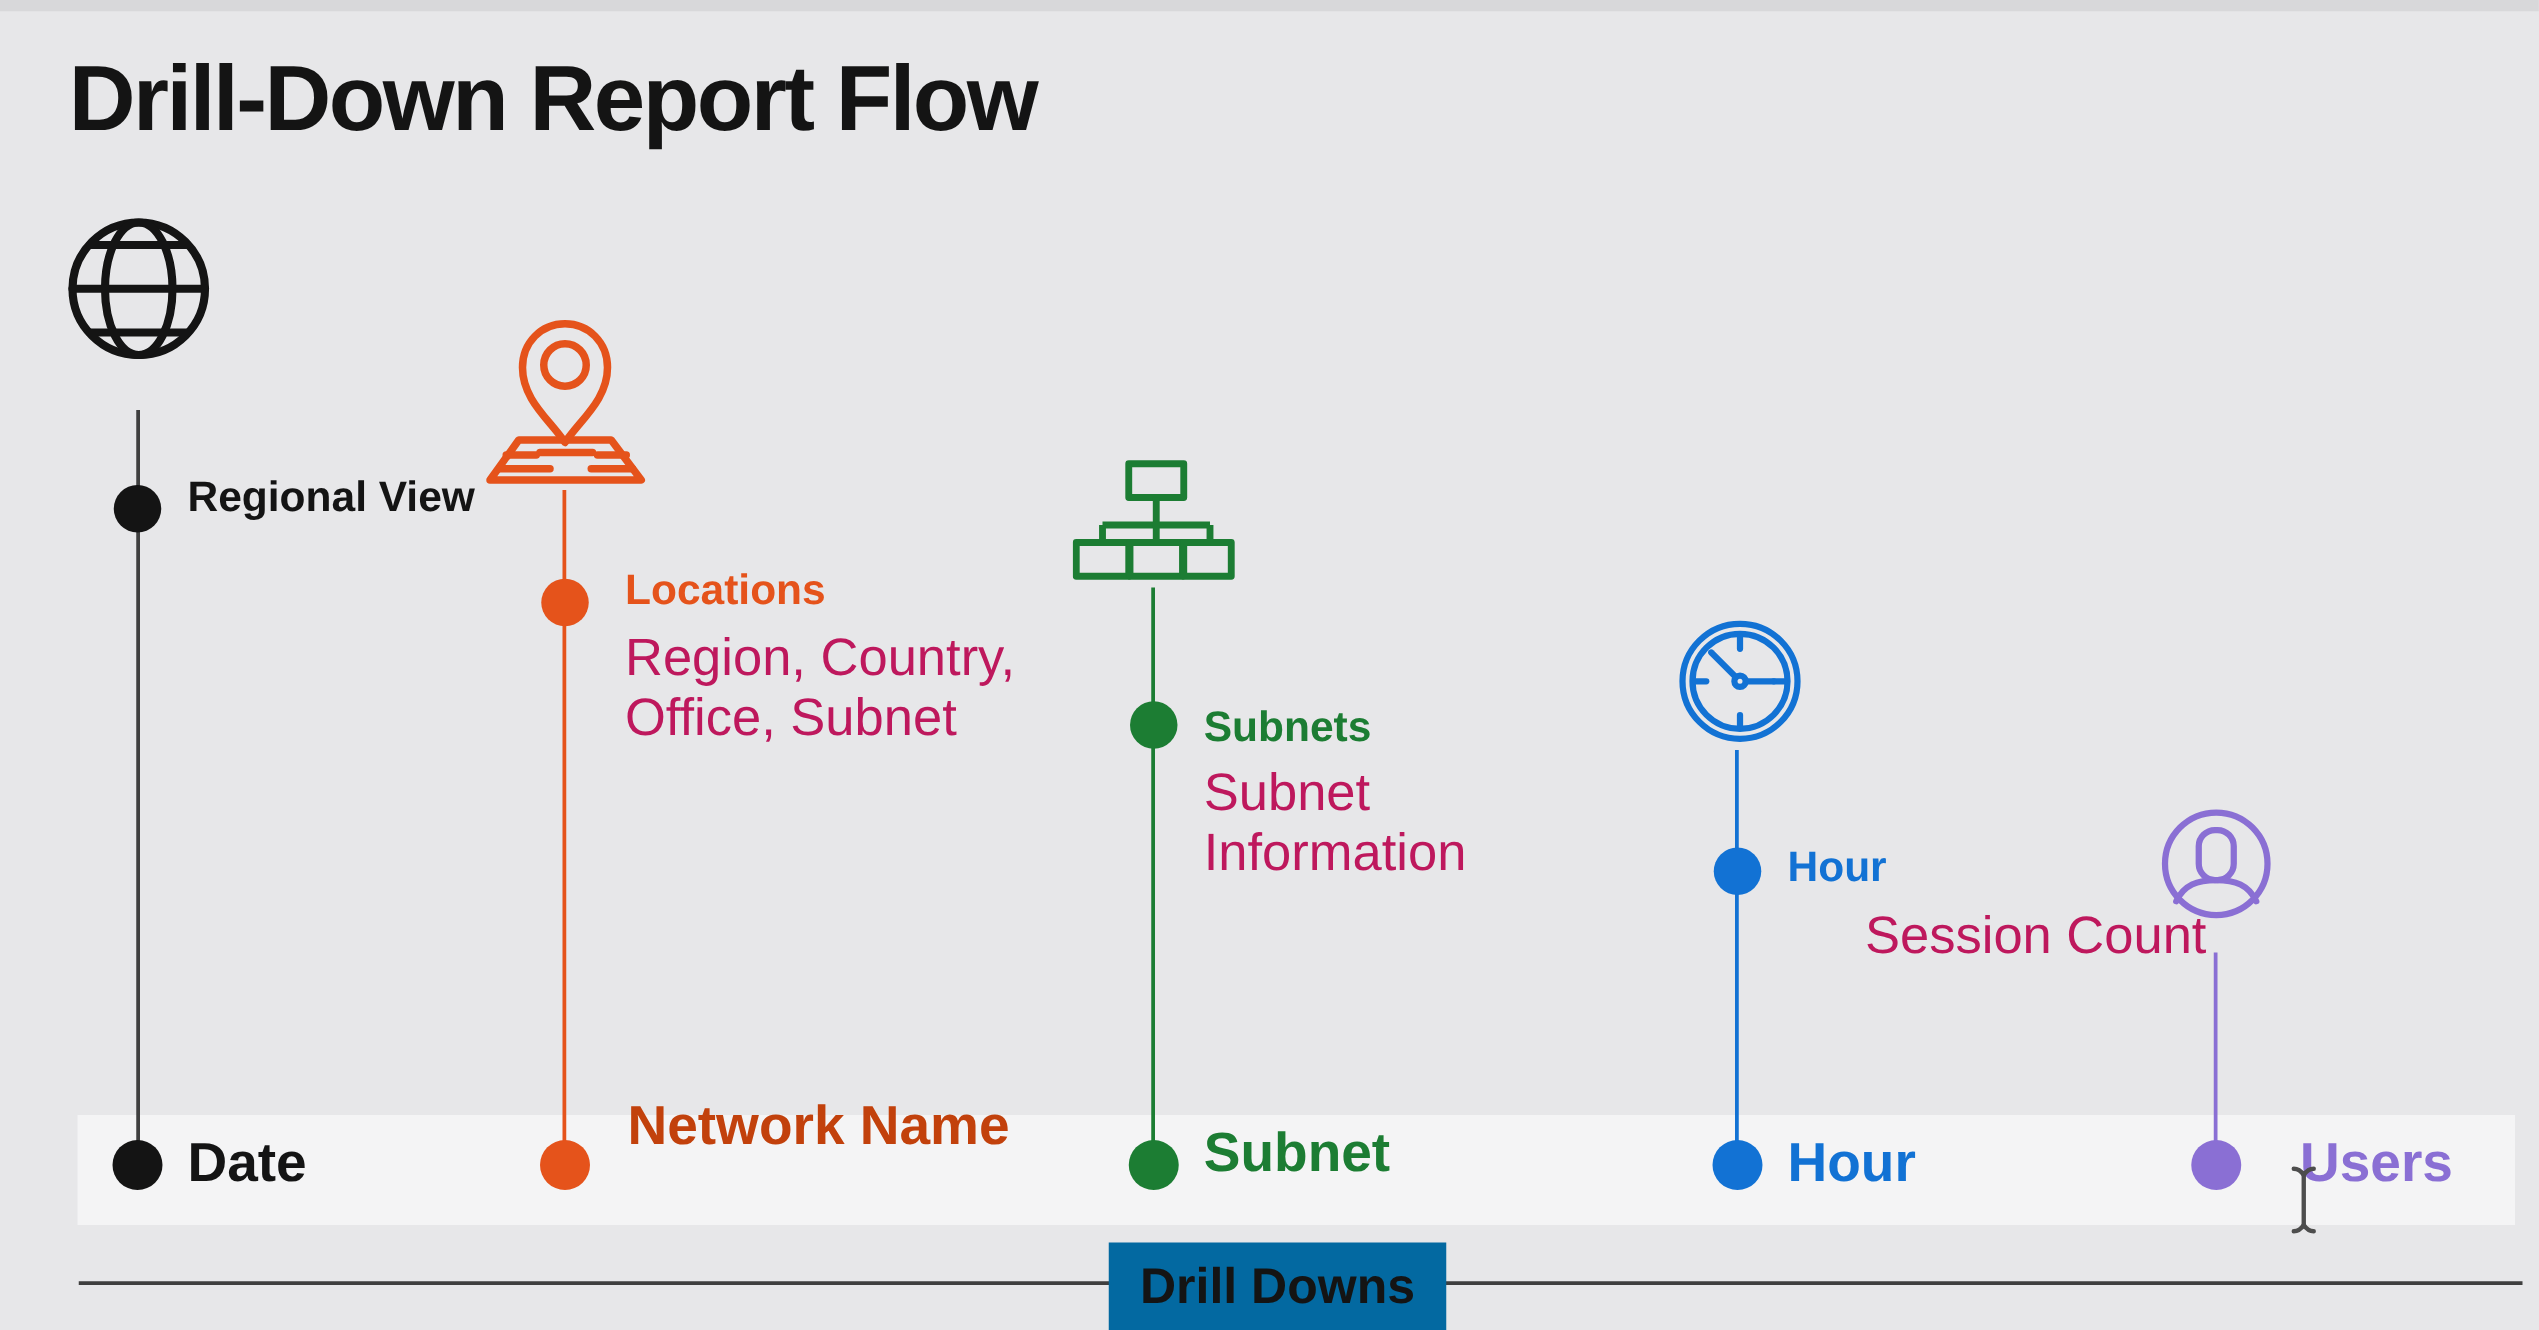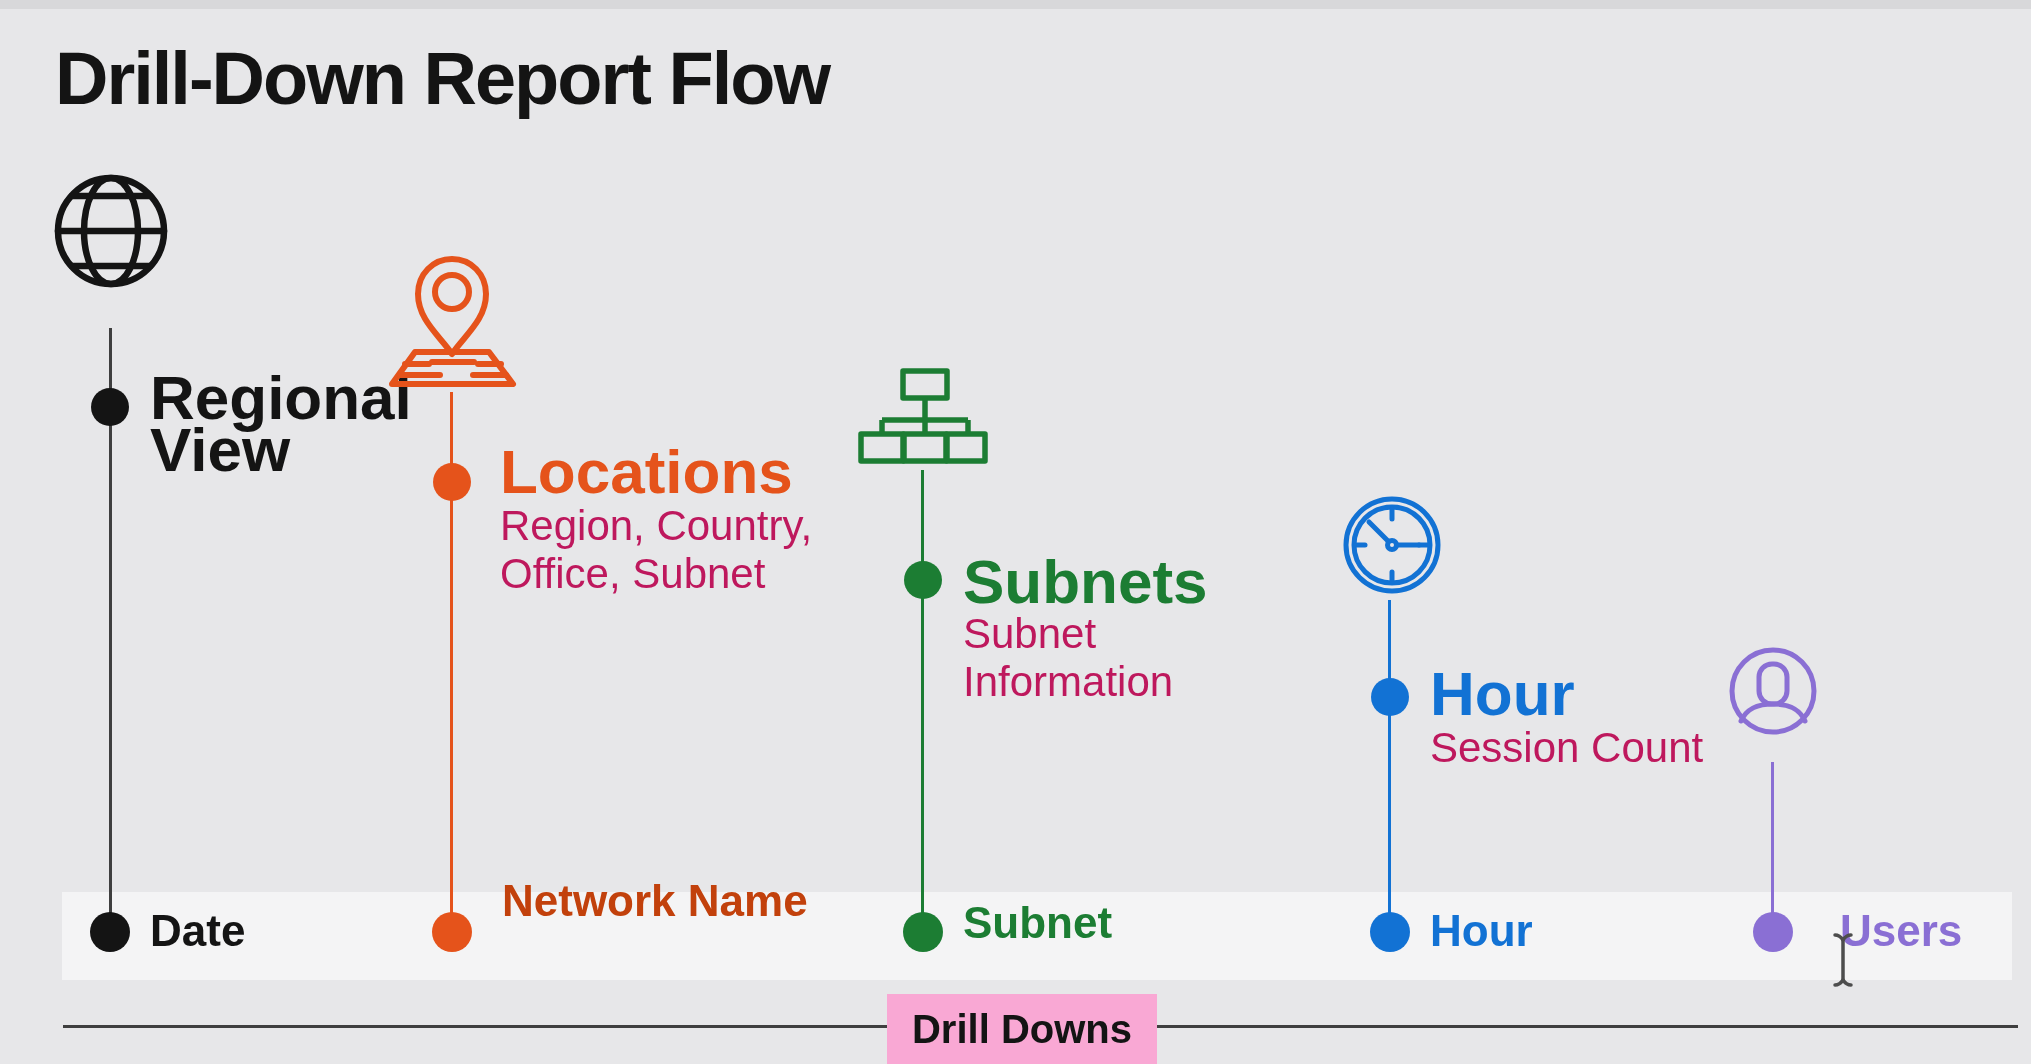--- a/index.html
+++ b/index.html
@@ -11,28 +11,28 @@
   }
   .top-strip{position:absolute;left:0;top:0;width:2031px;height:9px;background:#d8d8da;}
   .page-title{
     position:absolute;left:55px;top:36px;
     font-size:74px;font-weight:bold;letter-spacing:-2px;color:#141414;
     white-space:nowrap;
   }
   .drill-band{position:absolute;left:62px;top:892px;width:1950px;height:88px;background:#f4f4f5;}
   .drill-rule{position:absolute;left:63px;top:1025px;width:1955px;height:3px;background:#3f3f3f;}
   .drill-box{
-    position:absolute;left:887px;top:994px;width:270px;height:70px;background:#f9a8d4;
+    position:absolute;left:887px;top:994px;width:270px;height:70px;background:#0369a1;
     display:flex;align-items:center;justify-content:center;
     font-size:40px;font-weight:bold;color:#141414;
   }
   .vline{position:absolute;width:3px;}
   .dot{position:absolute;width:38px;height:38px;border-radius:50%;}
   .dot.big{width:40px;height:40px;}
-  .title-label{position:absolute;font-size:62px;font-weight:bold;line-height:52px;}
+  .title-label{position:absolute;font-size:34px;font-weight:bold;line-height:52px;}
   .sub-label{position:absolute;font-size:42px;font-weight:normal;color:#be185d;line-height:48px;}
   .drill-label{position:absolute;font-size:44px;font-weight:bold;white-space:nowrap;}
   .icon{position:absolute;}
   svg{display:block;}
 </style>
 </head>
 <body>
 
 <div class="top-strip"></div>
 
@@ -112,21 +112,21 @@
       <line x1="50" y1="77" x2="50" y2="86"></line>
       <line x1="14" y1="50" x2="23" y2="50"></line>
       <line x1="46" y1="46" x2="27" y2="27"></line>
       <line x1="55" y1="50" x2="77" y2="50"></line>
       <circle cx="50" cy="50" r="4.5"></circle>
     </svg>
   </span>
   <div class="vline" style="left:1388px;top:600px;height:332px;background:#1272d4;"></div>
   <div class="dot" style="left:1371px;top:678px;background:#1272d4;"></div>
   <div class="title-label" style="left:1430px;top:668px;color:#1272d4;">Hour</div>
-  <div class="sub-label" style="left:1430px;top:724px;width:340px;">Session Count</div>
+  <div class="sub-label" style="left:1492px;top:724px;width:340px;">Session Count</div>
   <div class="dot big" style="left:1370px;top:912px;background:#1272d4;"></div>
   <div class="drill-label" style="left:1430px;top:906px;color:#1272d4;">Hour</div>
 </div>
 
 <div>
   <span class="icon" style="left:1728px;top:646px;">
     <svg width="90" height="90" viewBox="0 0 90 90" fill="none" stroke="#8a6fd4" stroke-width="5" stroke-linecap="round">
       <circle cx="45" cy="45" r="41"></circle>
       <rect x="31" y="18" width="28" height="40" rx="13"></rect>
       <path d="M13,75 C19,62 30,58 45,58 C60,58 71,62 77,75"></path>

